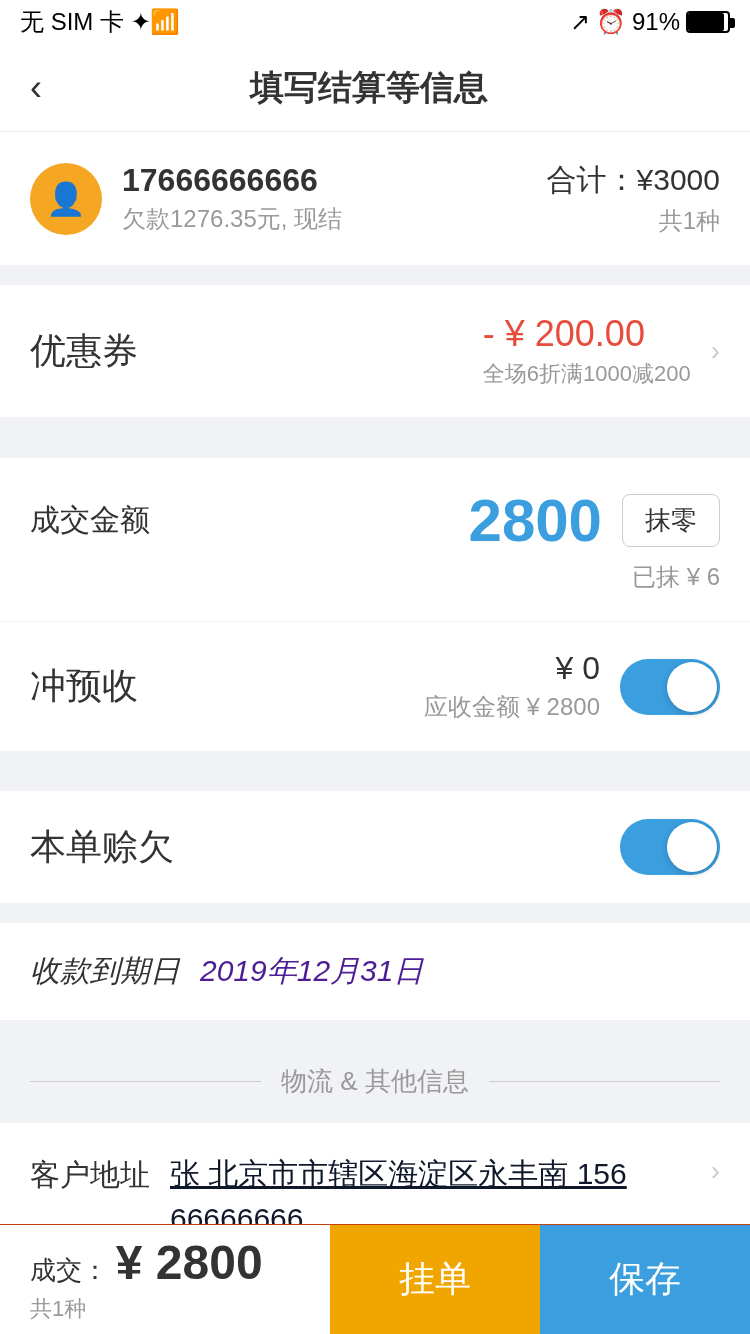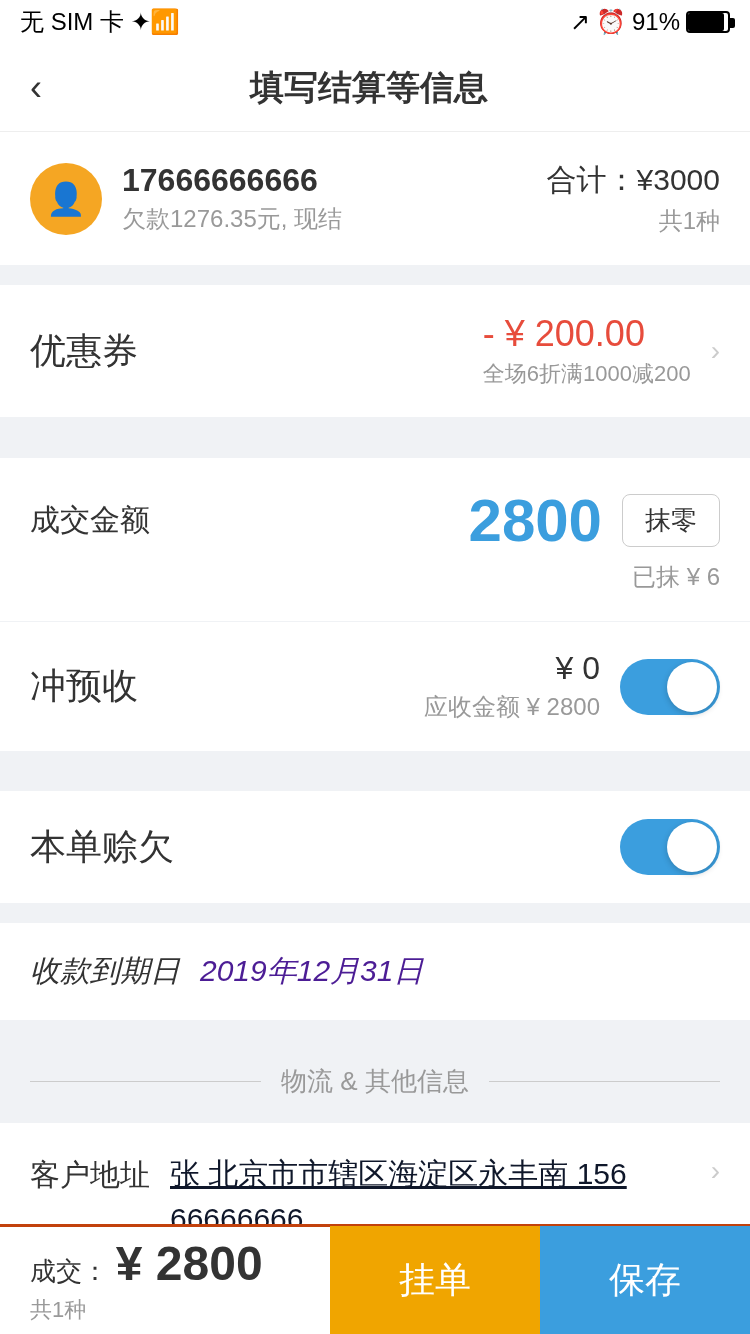--- a/index.html
+++ b/index.html
@@ -326,21 +326,21 @@
 
     
     .footer-bar {
       position: fixed;
       bottom: 0;
       width: 750px;
       height: 110px;
       background: #fff;
       display: flex;
       align-items: center;
-      border-top: 3px solid #c2410c;
+      border-top: 1px solid #c2410c;
     }
     .footer-summary {
       flex: 1;
       padding: 0 30px;
     }
     .footer-deal {
       font-size: 26px;
       color: #333;
     }
     .footer-amount {

